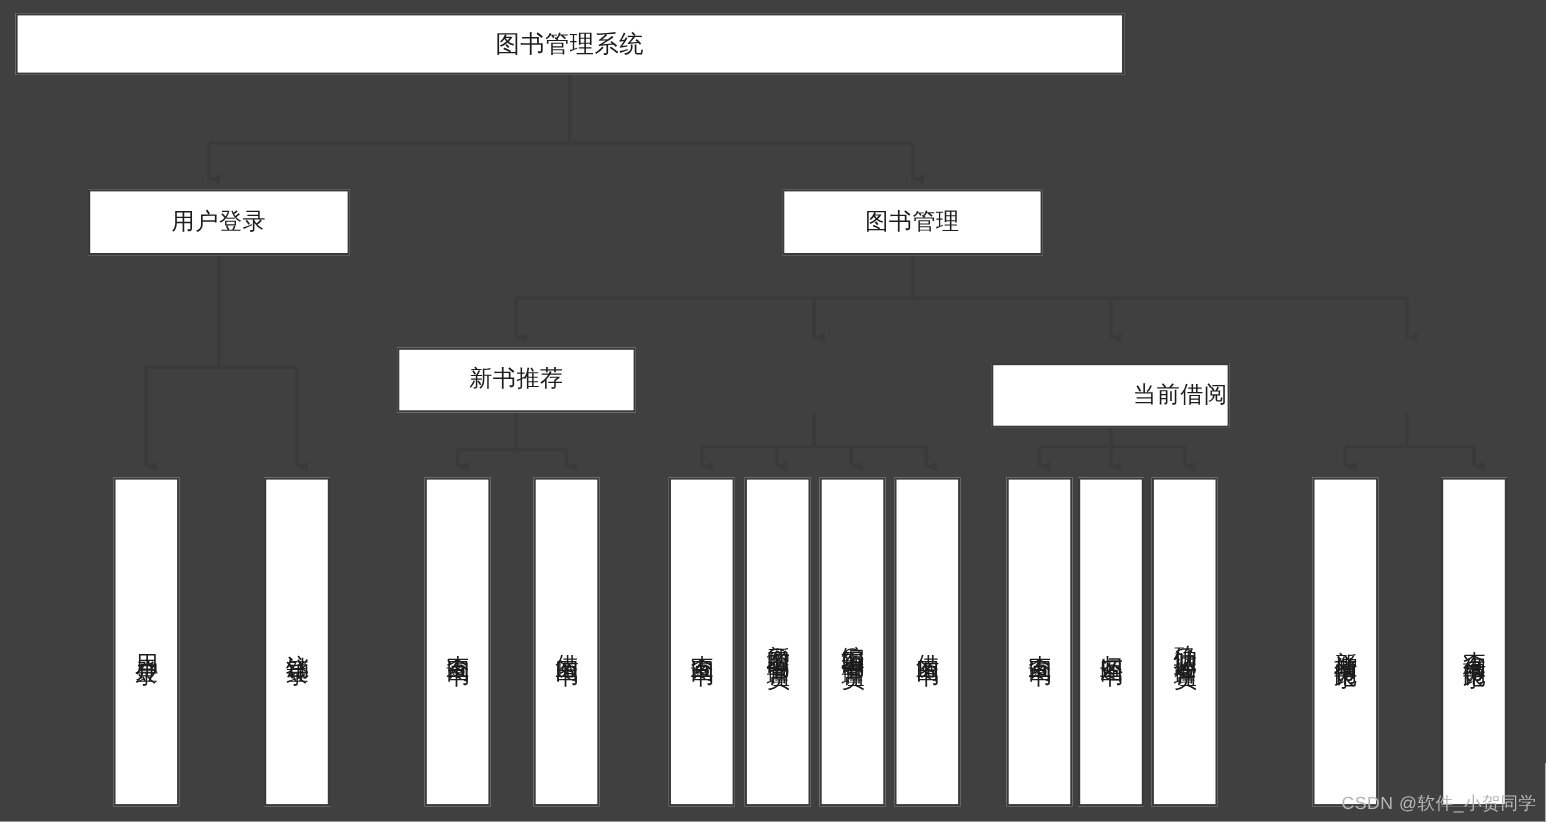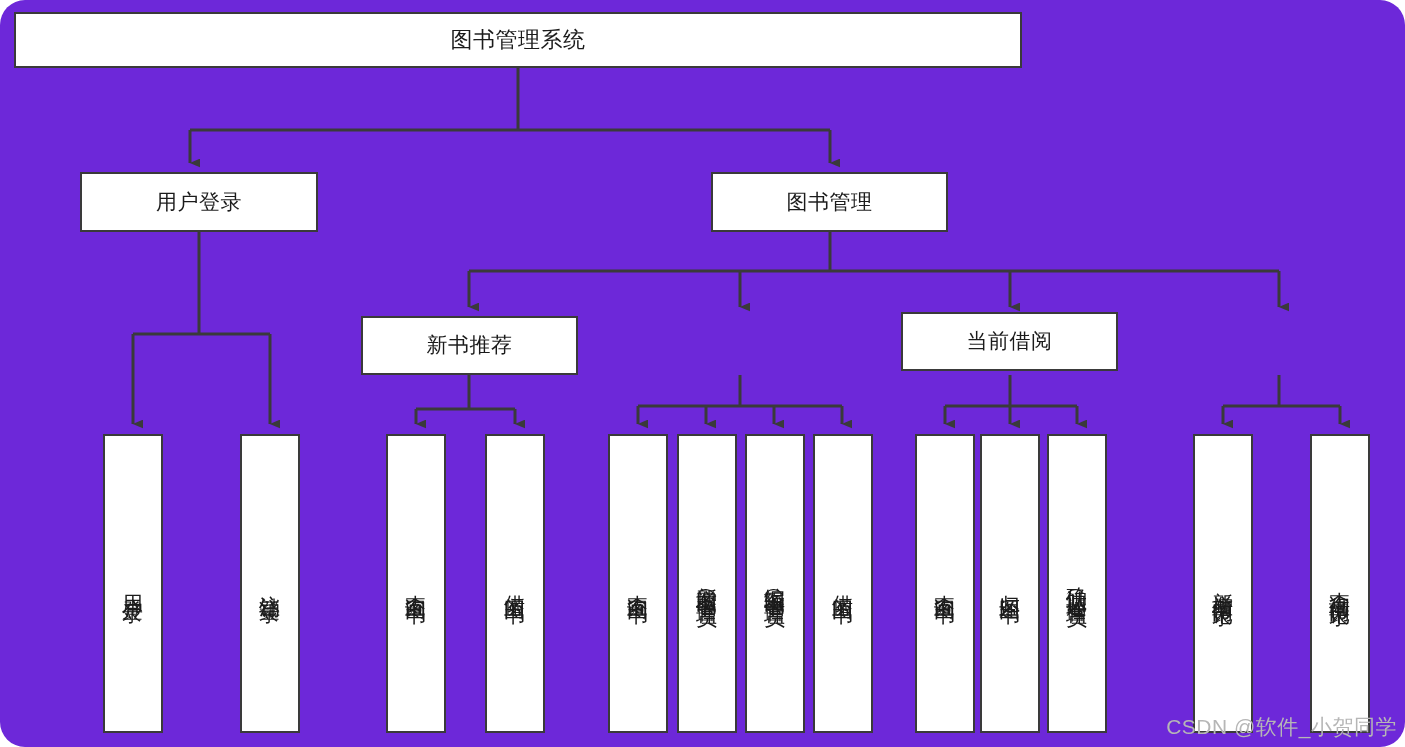--- a/index.html
+++ b/index.html
@@ -7,23 +7,22 @@
     padding: 0;
     background: #ffffff;
   }
   body {
     font-family: "Liberation Sans", "DejaVu Sans", sans-serif;
   }
   #canvas {
     position: relative;
     width: 1405px;
     height: 747px;
-    background: #6d28d9;
+    background: #404040;
     overflow: hidden;
-    border-radius: 25px;
   }
   svg#edges {
     position: absolute;
     left: 0;
     top: 0;
     width: 1405px;
     height: 747px;
     pointer-events: none;
   }
   .node {
@@ -61,21 +60,21 @@
     font-size: 21px;
     letter-spacing: 3px;
     line-height: 1;
     max-height: 268px;
     white-space: nowrap;
   }
   .watermark {
     position: absolute;
     right: 8px;
     bottom: 6px;
-    font-size: 21px;
+    font-size: 16px;
     color: #b6b6b6;
     letter-spacing: 0.5px;
     white-space: nowrap;
     user-select: none;
   }
 </style>
 </head>
 <body>
 
 <div id="canvas">
@@ -138,21 +137,21 @@
   <div class="node horiz" style="left:80px; top:172px; width:238px; height:60px;">
     <span class="label">用户登录</span>
   </div>
   <div class="node horiz" style="left:361px; top:316px; width:217px; height:59px;">
     <span class="label">新书推荐</span>
   </div>
 
   <div class="node horiz" style="left:711px; top:172px; width:237px; height:60px;">
     <span class="label">图书管理</span>
   </div>
-  <div class="node horiz" style="left:901px; top:312px; width:217px; height:59px;">
+  <div class="node horiz" style="left:901px; top:330px; width:217px; height:59px;justify-content:flex-end;">
     <span class="label">当前借阅</span>
   </div>
 
   <div class="node vert" style="left:103px; top:434px; width:60px; height:299px;">
     <span class="label">用户登录</span>
   </div>
   <div class="node vert" style="left:240px; top:434px; width:60px; height:299px;">
     <span class="label">注销登录</span>
   </div>
 

